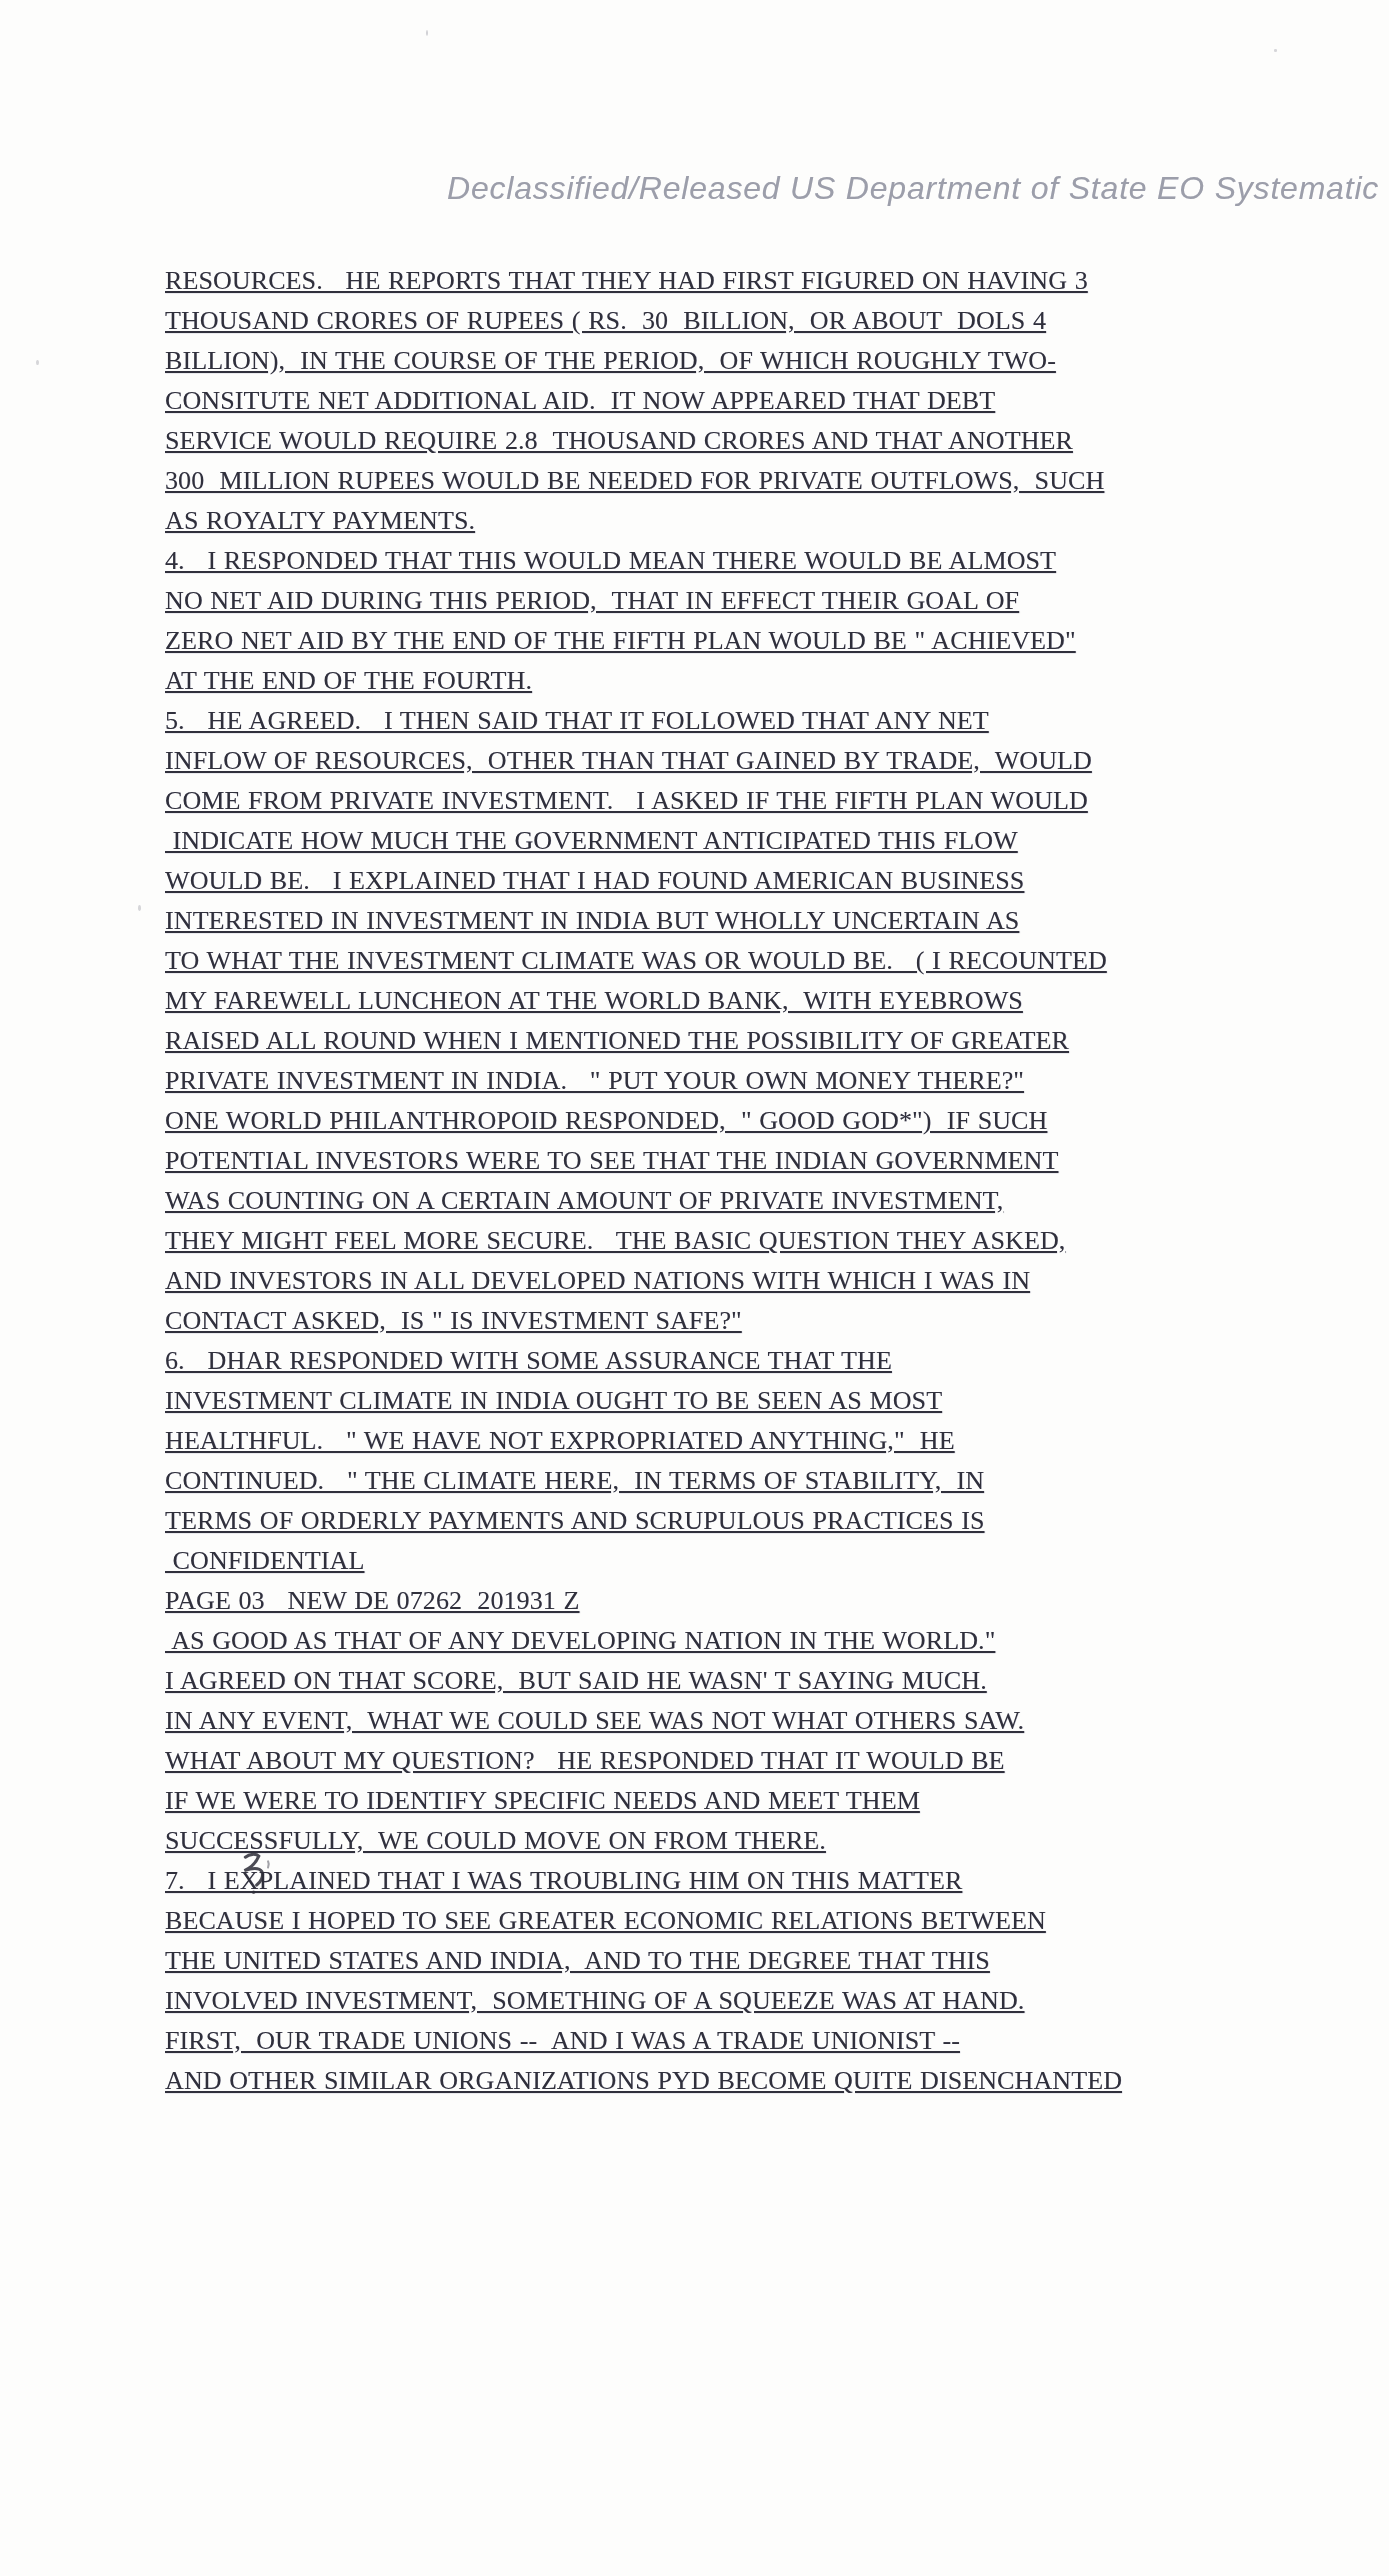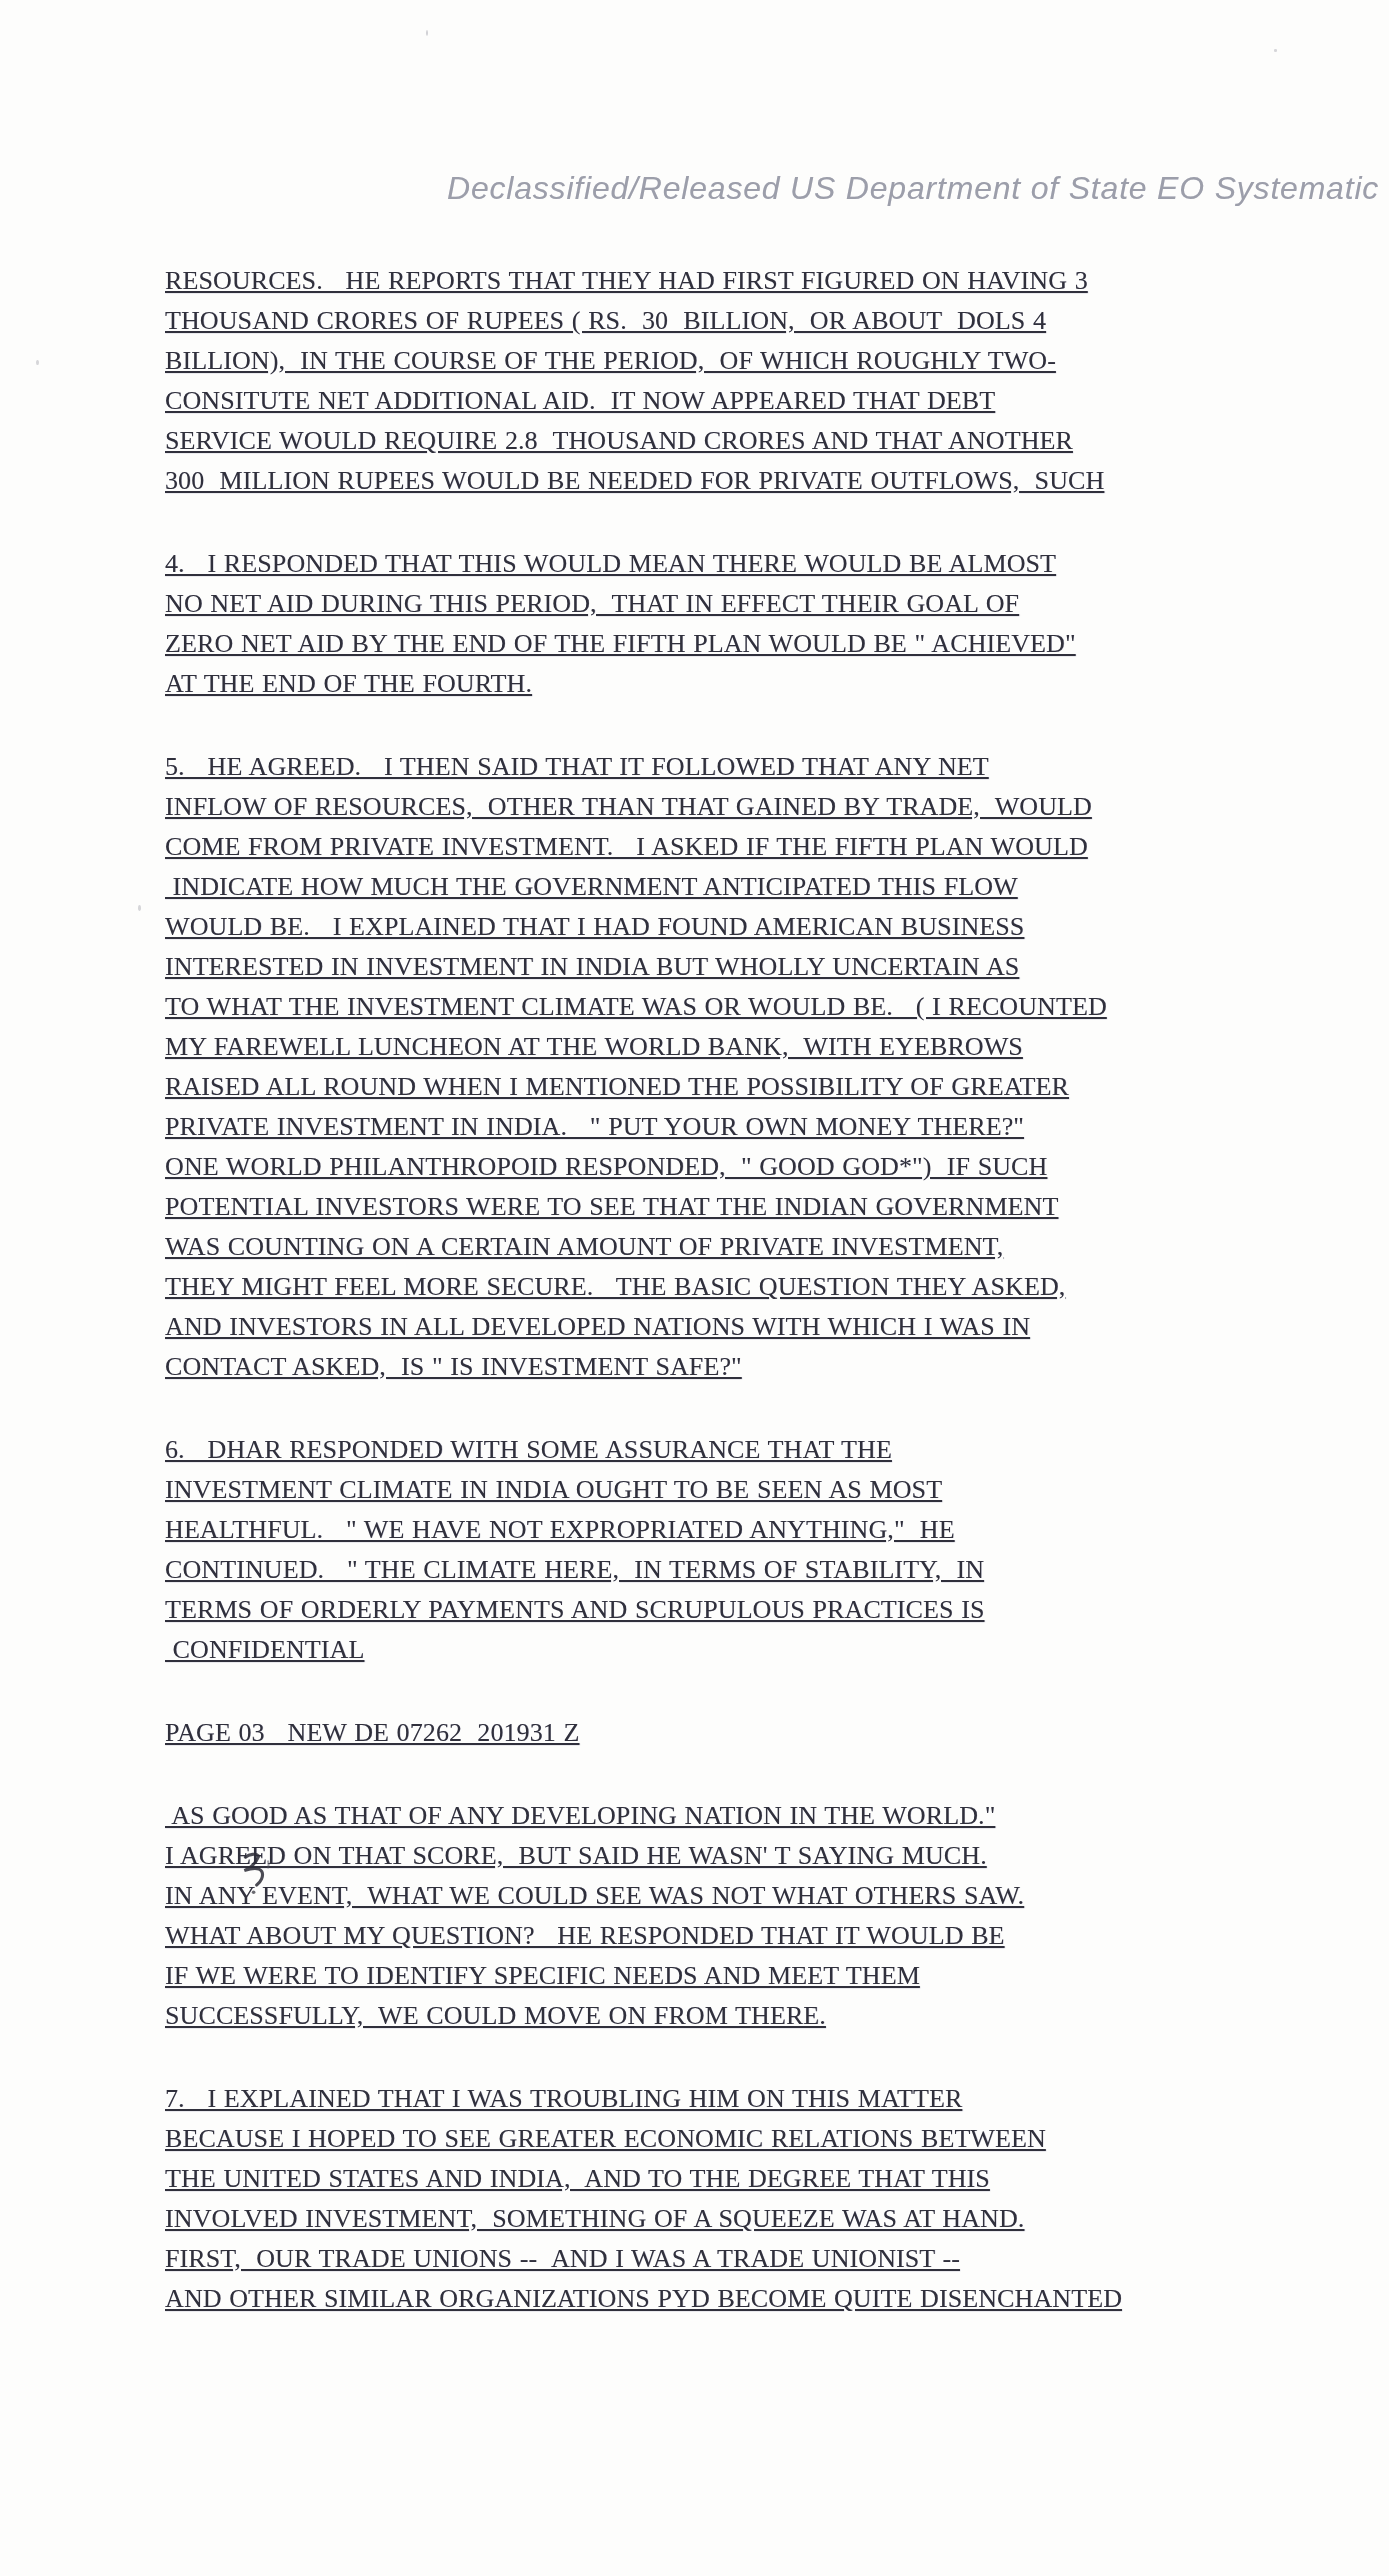--- a/index.html
+++ b/index.html
@@ -29,39 +29,40 @@
     top:261px;
     color:#30303c;
     font-size:26px;
     line-height:40px;
     letter-spacing:0.1px;
     word-spacing:1px;
     text-shadow:0.3px 0.3px 0.4px rgba(55,55,105,.32);
     text-decoration:underline;
   }
   .line{white-space:pre;}
-  .para + .para{margin-top:43px;}
+  .para + .para{}
   .squiggle{position:absolute;left:238px;top:1851px;}
   .speck{position:absolute;border-radius:50%;background:#9a9aa4;}
 </style>
 </head>
 <body>
 
 <div class="page">
 
   <div class="stamp stamp-top">Declassified/Released US Department of State EO Systematic</div>
 
   <div class="doc-body">
       <div class="para">
         <div class="line">RESOURCES.   HE REPORTS THAT THEY HAD FIRST FIGURED ON HAVING 3</div>
         <div class="line">THOUSAND CRORES OF RUPEES ( RS.  30  BILLION,  OR ABOUT  DOLS 4</div>
         <div class="line">BILLION),  IN THE COURSE OF THE PERIOD,  OF WHICH ROUGHLY TWO-</div>
         <div class="line">CONSITUTE NET ADDITIONAL AID.  IT NOW APPEARED THAT DEBT</div>
         <div class="line">SERVICE WOULD REQUIRE 2.8  THOUSAND CRORES AND THAT ANOTHER</div>
         <div class="line">300  MILLION RUPEES WOULD BE NEEDED FOR PRIVATE OUTFLOWS,  SUCH</div>
+        <div class="line">AS ROYALTY PAYMENTS.</div>
       </div>
       <div class="para">
         <div class="line">4.   I RESPONDED THAT THIS WOULD MEAN THERE WOULD BE ALMOST</div>
         <div class="line">NO NET AID DURING THIS PERIOD,  THAT IN EFFECT THEIR GOAL OF</div>
         <div class="line">ZERO NET AID BY THE END OF THE FIFTH PLAN WOULD BE " ACHIEVED"</div>
         <div class="line">AT THE END OF THE FOURTH.</div>
       </div>
       <div class="para">
         <div class="line">5.   HE AGREED.   I THEN SAID THAT IT FOLLOWED THAT ANY NET</div>
         <div class="line">INFLOW OF RESOURCES,  OTHER THAN THAT GAINED BY TRADE,  WOULD</div>

